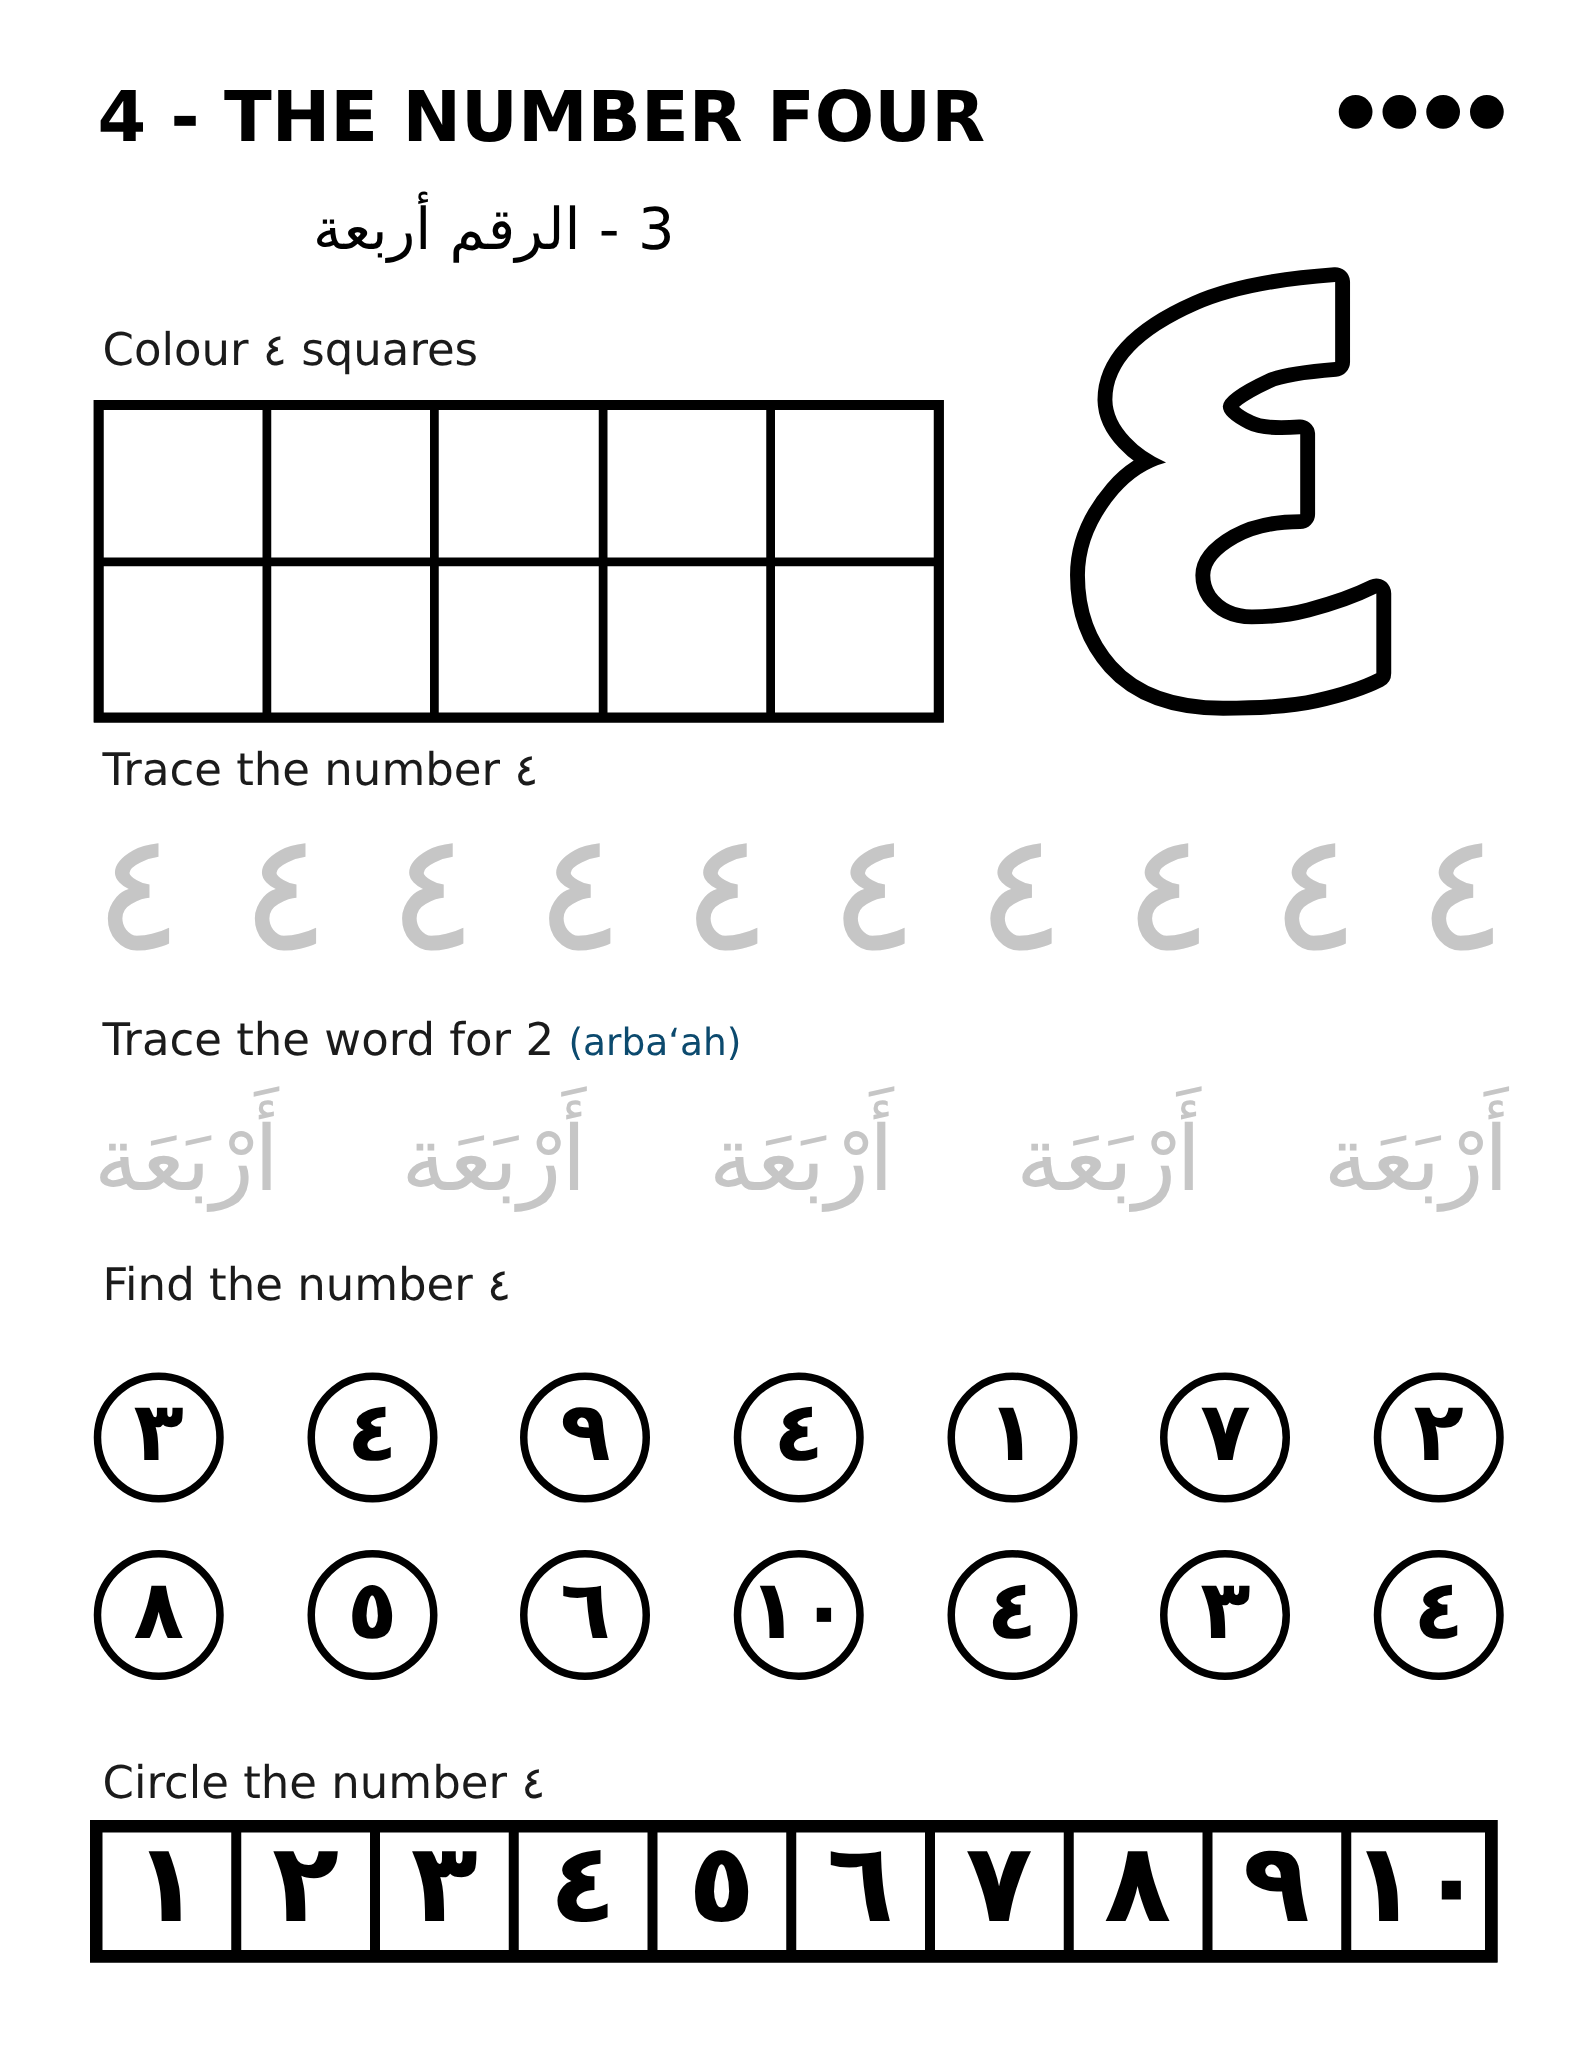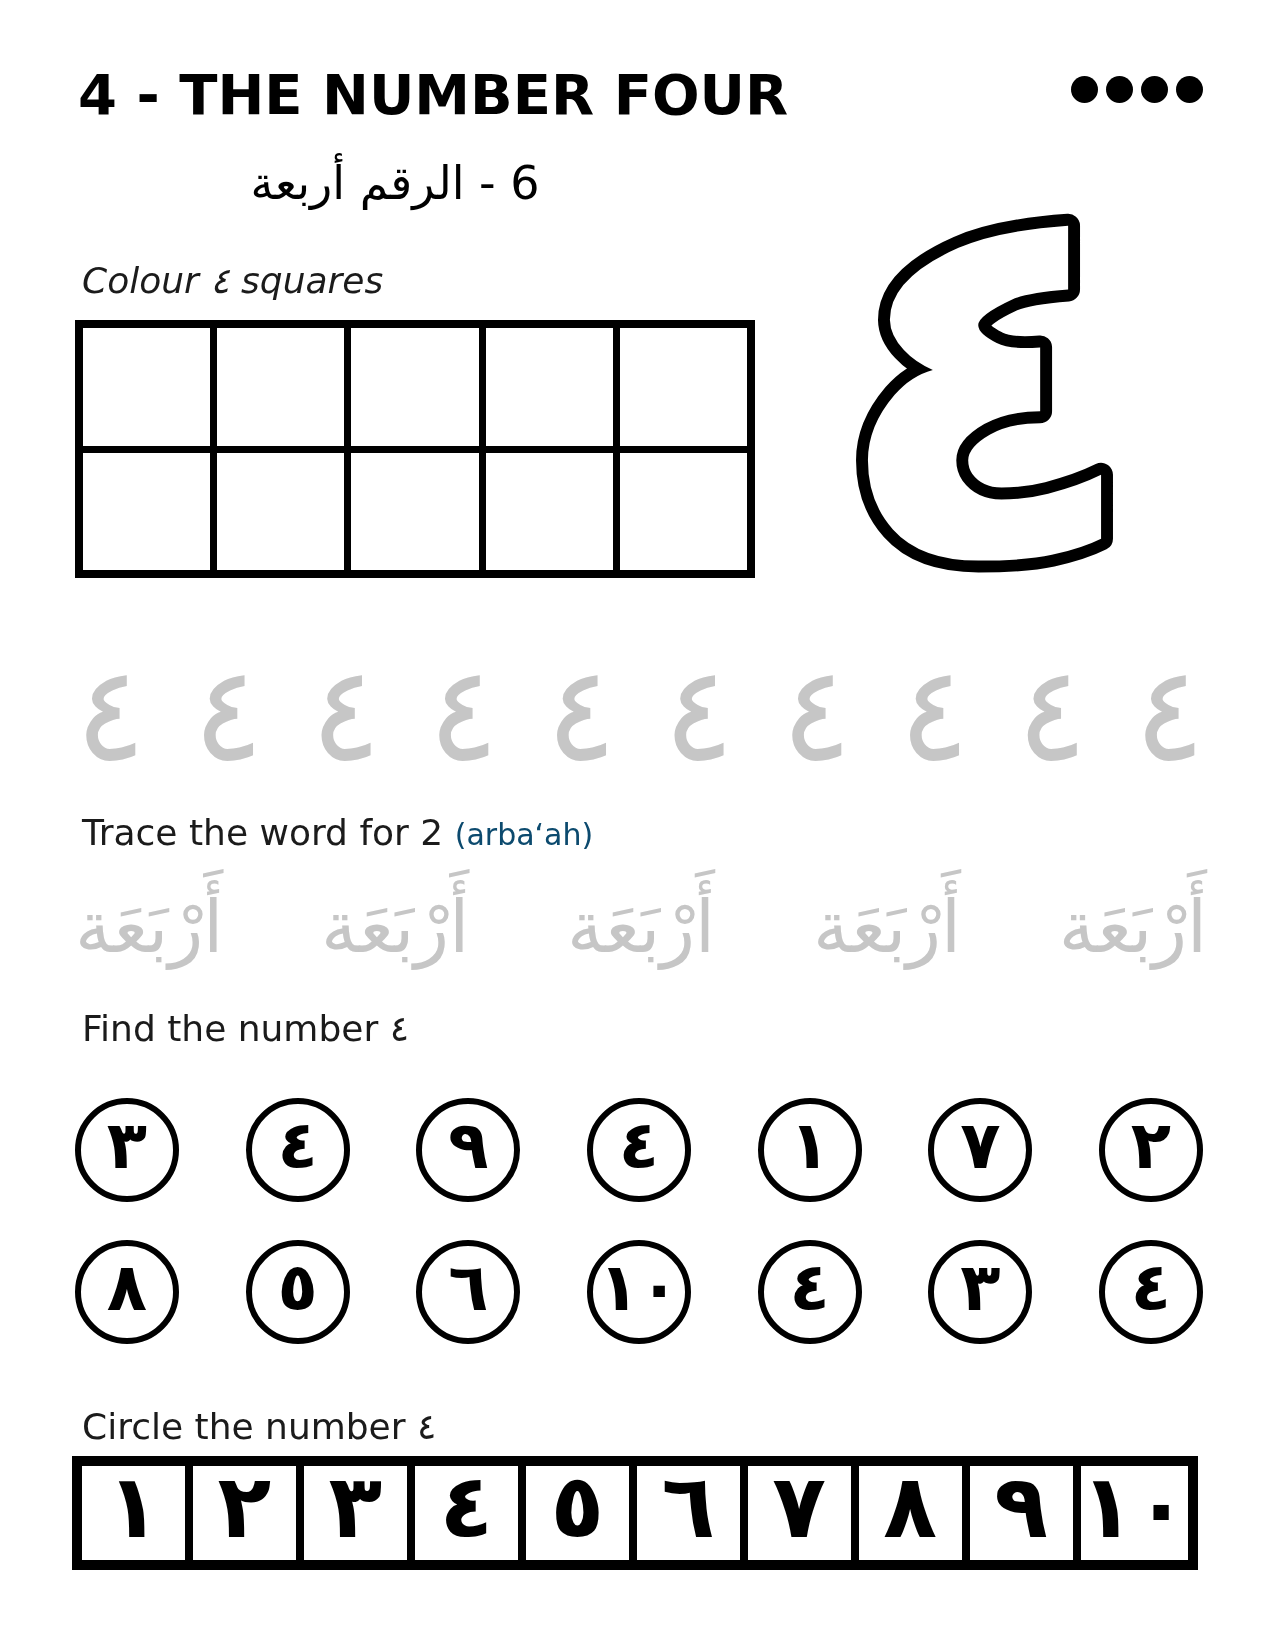--- a/index.html
+++ b/index.html
@@ -36,21 +36,21 @@
     fill:#ffffff;stroke:#000000;stroke-width:24px;
     paint-order:stroke;stroke-linejoin:round;stroke-linecap:round;
     text-anchor:middle;
   }
   
   .label{
     position:absolute;left:82px;
     font-size:36px;font-weight:400;color:#1b1b1b;white-space:nowrap;
   }
   .label .translit{font-size:30px;color:#0c4a6e;}
-  .lbl-colour{top:260px;font-style:italic;}
+  .lbl-colour{top:260px;}
   .lbl-trace-number{top:596px;}
   .lbl-trace-word{top:812px;}
   .lbl-find{top:1008px;}
   .lbl-circle{top:1393px;margin-top:13px;}
   
   .colour-grid{
     position:absolute;left:75px;top:320px;
     width:680px;height:258px;box-sizing:border-box;
     background:#000;border:8px solid #000;
     display:grid;grid-template-columns:repeat(5,1fr);grid-template-rows:repeat(2,1fr);
@@ -113,21 +113,21 @@
 
   <h1 class="title">4 - THE NUMBER FOUR</h1>
 
   <div class="dots">
       <span class="dot"></span>
       <span class="dot"></span>
       <span class="dot"></span>
       <span class="dot"></span>
     </div>
 
-  <div class="subtitle" dir="rtl">6 - الرقم أربعة</div>
+  <div class="subtitle" dir="rtl">3 - الرقم أربعة</div>
 
   <svg class="big-four" viewBox="0 0 270 420" aria-hidden="true">
     <text class="big-four-text" x="135" y="400">٤</text>
   </svg>
 
   <div class="label lbl-colour">
     <span>Colour ٤ squares</span>
   </div>
 
   <div class="colour-grid">
@@ -136,20 +136,23 @@
       <div class="grid-cell"></div>
       <div class="grid-cell"></div>
       <div class="grid-cell"></div>
       <div class="grid-cell"></div>
       <div class="grid-cell"></div>
       <div class="grid-cell"></div>
       <div class="grid-cell"></div>
       <div class="grid-cell"></div>
     </div>
 
+  <div class="label lbl-trace-number">
+    <span>Trace the number ٤</span>
+  </div>
 
   <div class="trace-row">
       <span class="trace-glyph">٤</span>
       <span class="trace-glyph">٤</span>
       <span class="trace-glyph">٤</span>
       <span class="trace-glyph">٤</span>
       <span class="trace-glyph">٤</span>
       <span class="trace-glyph">٤</span>
       <span class="trace-glyph">٤</span>
       <span class="trace-glyph">٤</span>

